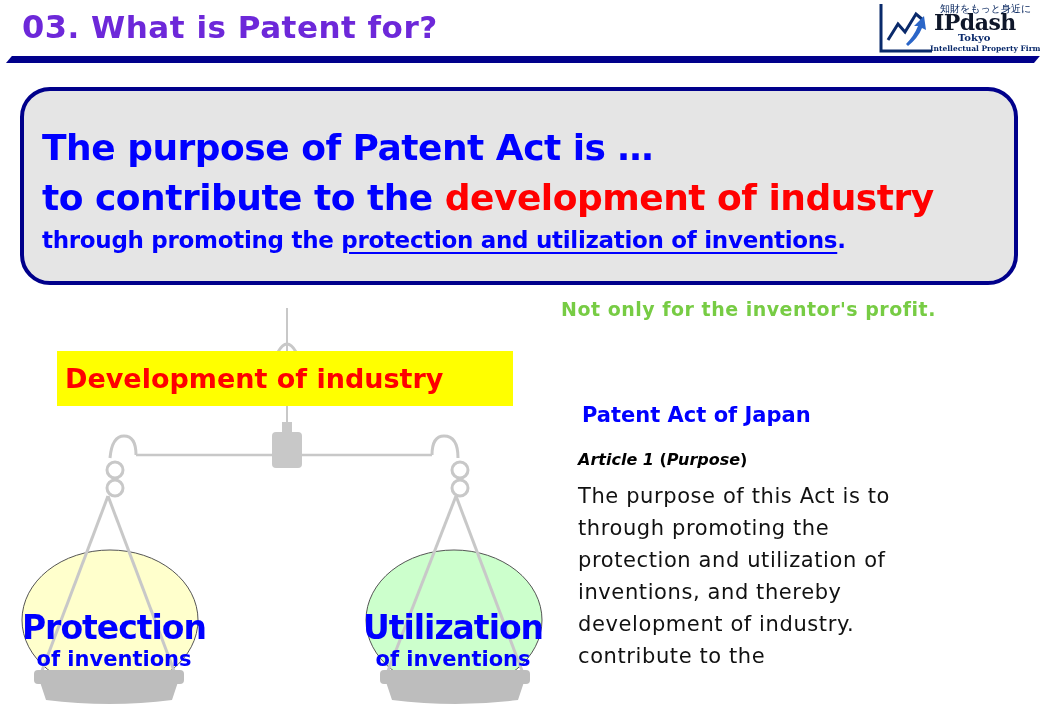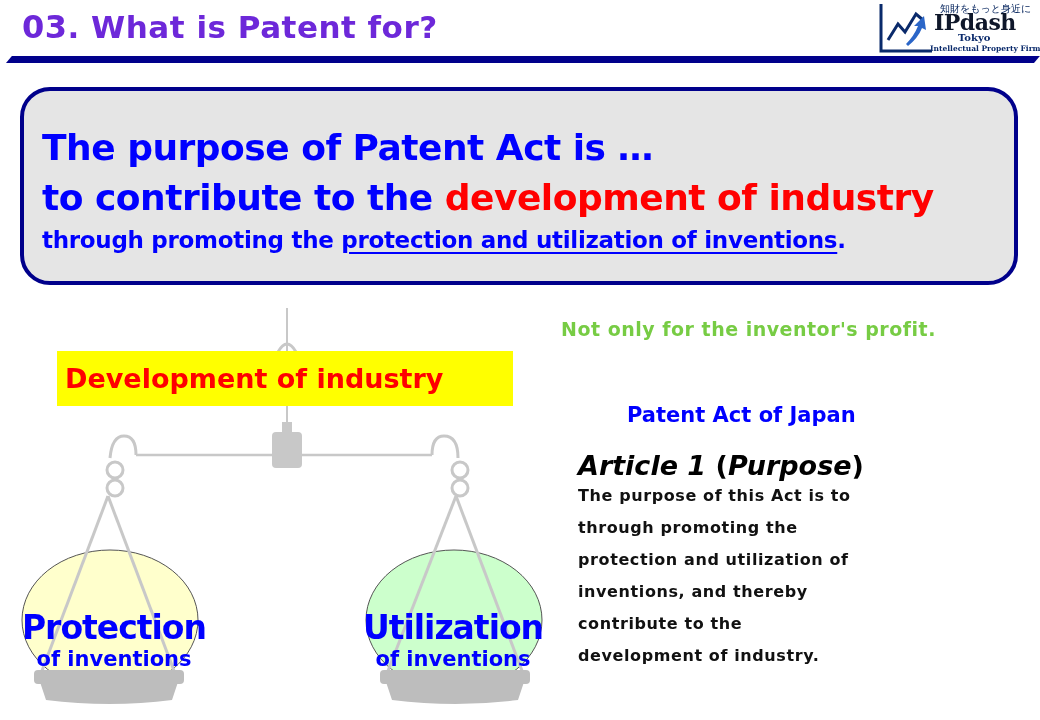--- a/index.html
+++ b/index.html
@@ -18,37 +18,37 @@
   .logo .firm { position: absolute; left: 52px; top: 42px; font-family: "DejaVu Serif", serif; font-weight: bold; font-size: 7.5px; color: #0a2a6b; white-space: nowrap; }
 
   .purpose-box { position: absolute; left: 20px; top: 87px; width: 998px; height: 198px; box-sizing: border-box; border: 4px solid #00008b; border-radius: 30px; background: #e5e5e5; }
   .purpose-box .l1, .purpose-box .l2, .purpose-box .l3 { position: absolute; left: 18px; white-space: nowrap; color: #0000ff; font-weight: bold; font-family: "DejaVu Sans", sans-serif; }
   .purpose-box .l1 { top: 36px; font-size: 36px; letter-spacing: -0.5px; }
   .purpose-box .l2 { top: 86px; font-size: 36px; letter-spacing: -0.5px; }
   .purpose-box .l3 { top: 136px; font-size: 23px; letter-spacing: -0.3px; }
   .red { color: #ff0000; }
   .ul { text-decoration: underline; text-decoration-thickness: 2px; text-underline-offset: 4px; }
 
-  .note { position: absolute; left: 561px; top: 298px; font-size: 19px; font-weight: bold; color: #77cc44; white-space: nowrap; letter-spacing: 0.5px; margin-top: 20px; }
+  .note { position: absolute; left: 561px; top: 298px; font-size: 19px; font-weight: bold; color: #77cc44; white-space: nowrap; letter-spacing: 0.5px; }
 
   .scale { position: absolute; left: 0; top: 300px; width: 560px; height: 420px; }
 
   .dev-label { position: absolute; left: 57px; top: 351px; width: 456px; height: 55px; background: #ffff00; color: #ff0000; font-weight: bold; font-size: 27px; line-height: 55px; padding-left: 8px; box-sizing: border-box; white-space: nowrap; }
 
   .pan-label { position: absolute; text-align: center; color: #0000ff; font-weight: bold; white-space: nowrap; margin-top: 30px; }
   .pan-label .big { display: block; font-size: 33px; line-height: 36px; letter-spacing: -1px; }
   .pan-label .small { display: block; font-size: 21px; line-height: 26px; }
   .pan-left { left: 14px; top: 580px; width: 200px; }
   .pan-right { left: 358px; top: 580px; width: 190px; }
 
   .law { position: absolute; left: 578px; top: 400px; width: 440px; }
-  .law .act-title { position: absolute; left: 4px; top: 3px; font-size: 21px; font-weight: bold; color: #0000ff; white-space: nowrap; margin-left: 45px; }
-  .law .article { position: absolute; left: 0; top: 50px; font-size: 27px; font-weight: bold; color: #000; white-space: nowrap; }
+  .law .act-title { position: absolute; left: 4px; top: 3px; font-size: 21px; font-weight: bold; color: #0000ff; white-space: nowrap; }
+  .law .article { position: absolute; left: 0; top: 50px; font-size: 16px; font-weight: bold; color: #000; white-space: nowrap; }
   .law .article .i { font-style: italic; }
-  .law .body { position: absolute; left: 0; top: 80px; font-size: 16px; line-height: 32px; color: #111; width: 440px; font-family: "DejaVu Sans", sans-serif; letter-spacing: 0.6px; font-weight: bold; }
+  .law .body { position: absolute; left: 0; top: 80px; font-size: 21px; line-height: 32px; color: #111; width: 440px; font-family: "DejaVu Sans", sans-serif; letter-spacing: 0.6px; }
   .law .body span { display: block; white-space: nowrap; }
 </style>
 </head>
 <body>
 
 <div class="title">
   <span class="num">03</span><span>. </span><span>What is Patent for?</span>
 </div>
 <div class="header-bar"></div>
 
@@ -117,16 +117,16 @@
 </div>
 
 <div class="law">
   <div class="act-title">Patent Act of Japan</div>
   <div class="article"><span class="i">Article 1</span><span> (</span><span class="i">Purpose</span><span>)</span></div>
   <div class="body">
     <span>The purpose of this Act is to</span>
     <span>through promoting the</span>
     <span>protection and utilization of</span>
     <span>inventions, and thereby</span>
+    <span>development of industry.</span>
     <span>contribute to the</span>
-    <span>development of industry.</span>
   </div>
 </div>
 
 </body></html>

